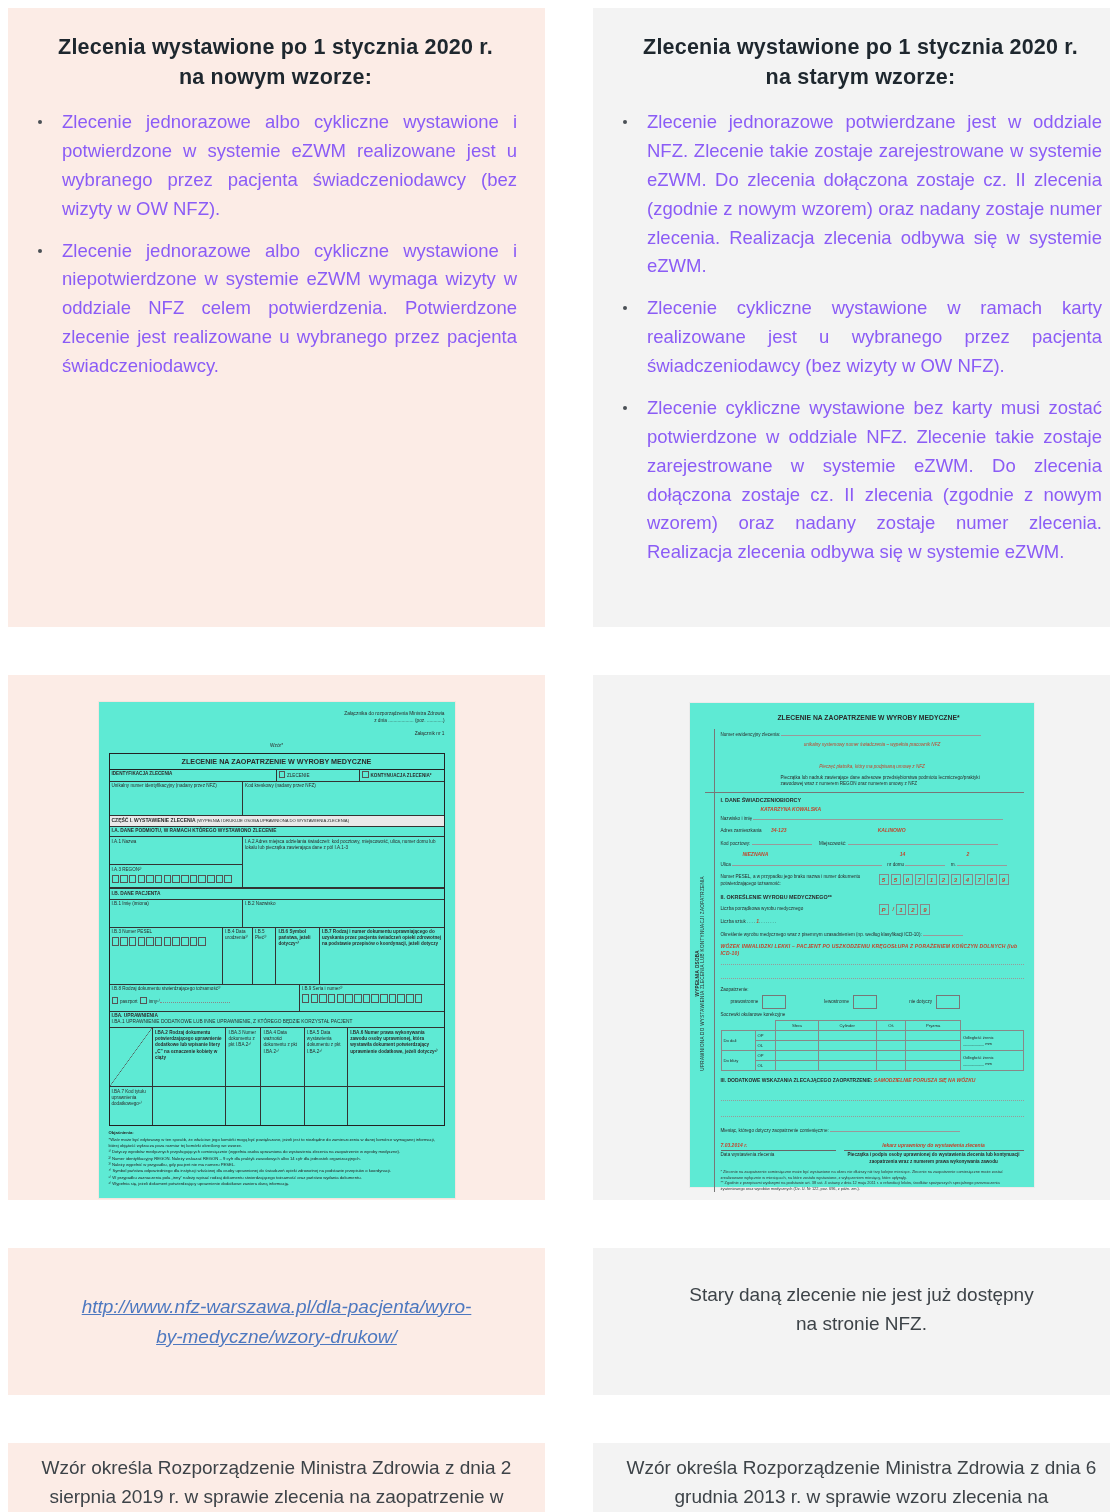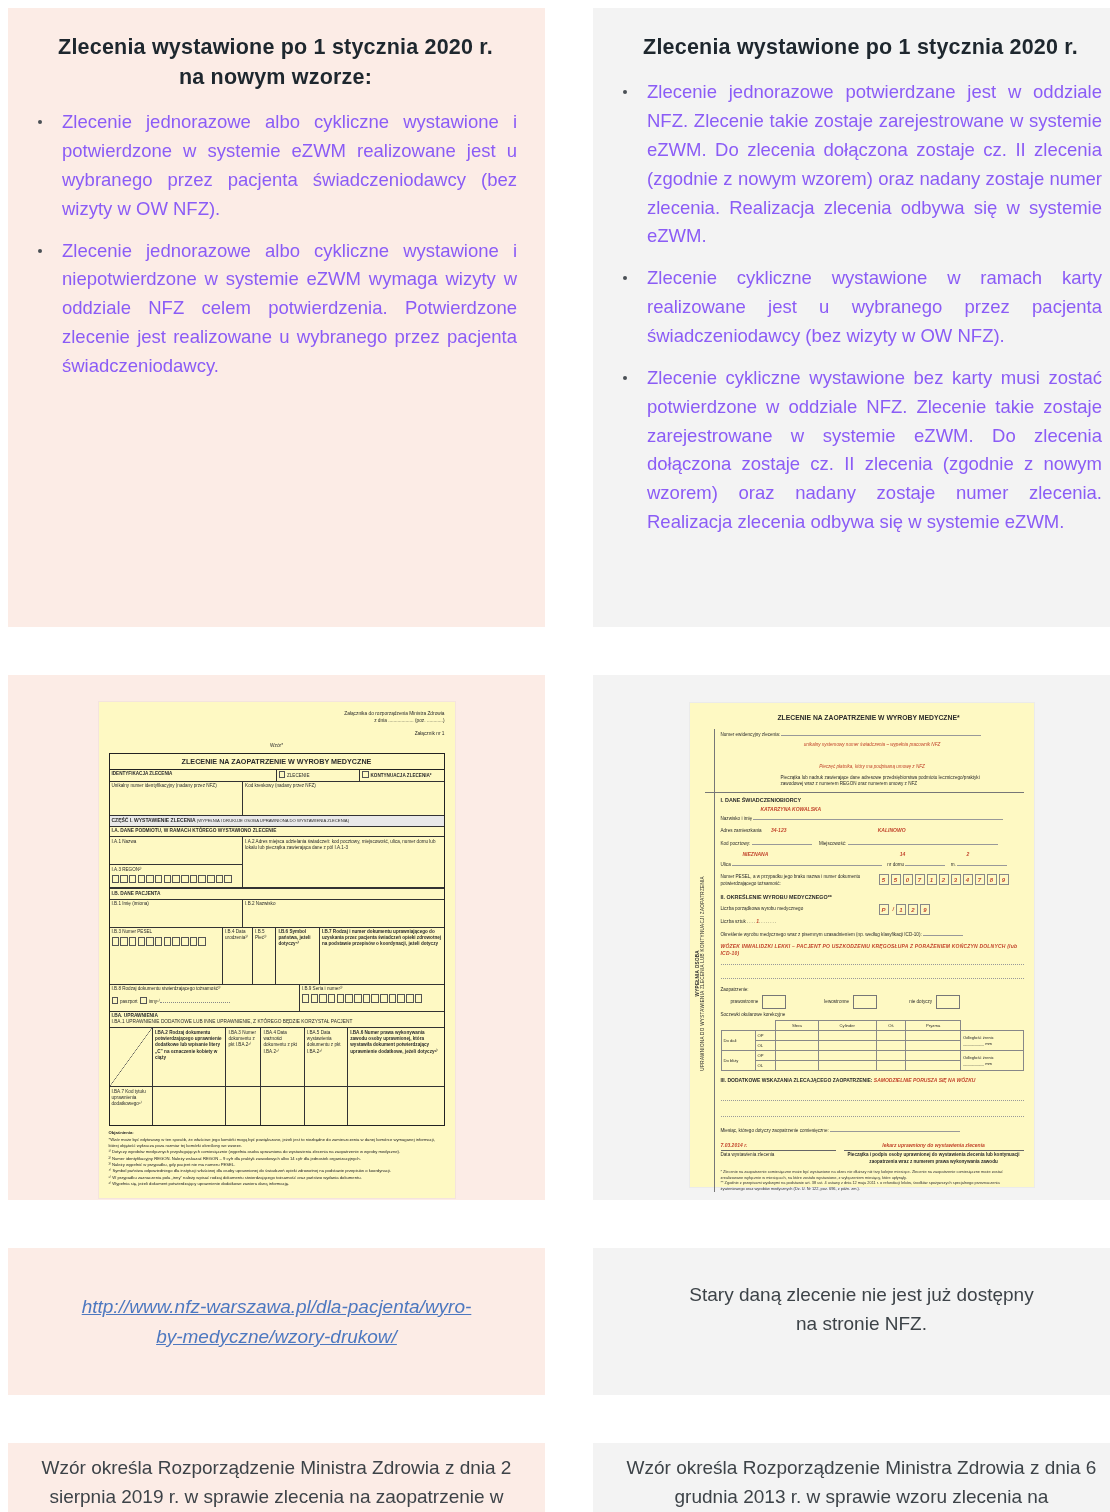--- a/index.html
+++ b/index.html
@@ -19,21 +19,21 @@
   .dot{display:inline-block;width:4px;height:4px;border-radius:50%;background:#4a5055;margin-top:12px;}
   .btext{flex:1;font-size:18.5px;color:#8b5cf6;text-align:justify;line-height:1.56;padding-right:4px;}
 
   
   .centerblock{display:flex;flex-direction:column;align-items:center;justify-content:center;text-align:center;
                font-size:19px;color:#3d4348;line-height:1.55;padding:10px 30px;}
   .centerblock.top{justify-content:flex-start;}
   a.doclink{color:#4d78c0;font-style:italic;text-decoration:underline;cursor:pointer;}
 
   
-  .paper{background:#fef9c3;box-shadow:0 0 0 1px rgba(0,0,0,0.03);margin:16px auto;position:relative;box-sizing:border-box;color:#2b2b2b;}
+  .paper{background:#5eead4;box-shadow:0 0 0 1px rgba(0,0,0,0.03);margin:16px auto;position:relative;box-sizing:border-box;color:#2b2b2b;}
   .nf{width:356px;height:496px;margin-top:27px;padding:8px 10px;font-size:4.6px;line-height:1.35;}
   .of{width:344px;height:484px;margin-top:28px;padding:7px 10px 7px 24px;font-size:4.6px;line-height:1.4;}
   .bold{font-weight:700;}
   .fill{display:inline-block;border-bottom:1px dotted #888;height:6px;vertical-align:baseline;}
   .cbx{display:inline-block;width:4.5px;height:4.5px;border:0.6px solid #555;vertical-align:-0.5px;margin-right:2px;}
 
   
   .nf-note{text-align:right;font-size:4.8px;line-height:1.5;}
   .nf-att-no{margin-top:6px;}
   .nf-wzor{text-align:center;font-size:4.8px;margin:5px 0 4px;}
@@ -91,20 +91,21 @@
       <div class="bullet">
         <span class="marker"><span class="dot"></span></span>
         <span class="btext">Zlecenie jednorazowe albo cykliczne wystawione i niepotwierdzone w systemie eZWM wymaga wizyty w oddziale NFZ  celem potwierdzenia. Potwierdzone zlecenie jest realizowane u wybranego przez pacjenta świadczeniodawcy.</span>
       </div>
     </div>
   </div>
 
   <div class="block gray txtblock">
     <div class="h-title">
       <div>Zlecenia wystawione po 1 stycznia 2020 r.</div>
+      <div>na starym wzorze:</div>
     </div>
     <div class="bullets">
       <div class="bullet">
         <span class="marker"><span class="dot"></span></span>
         <span class="btext">Zlecenie jednorazowe potwierdzane jest w oddziale NFZ. Zlecenie takie zostaje zarejestrowane w systemie eZWM. Do zlecenia dołączona zostaje cz. II zlecenia (zgodnie z nowym wzorem) oraz nadany zostaje numer zlecenia. Realizacja zlecenia odbywa się w systemie eZWM.</span>
       </div>
       <div class="bullet">
         <span class="marker"><span class="dot"></span></span>
         <span class="btext">Zlecenie cykliczne wystawione w ramach karty realizowane jest u wybranego przez pacjenta świadczeniodawcy (bez wizyty w OW NFZ).</span>
       </div>

